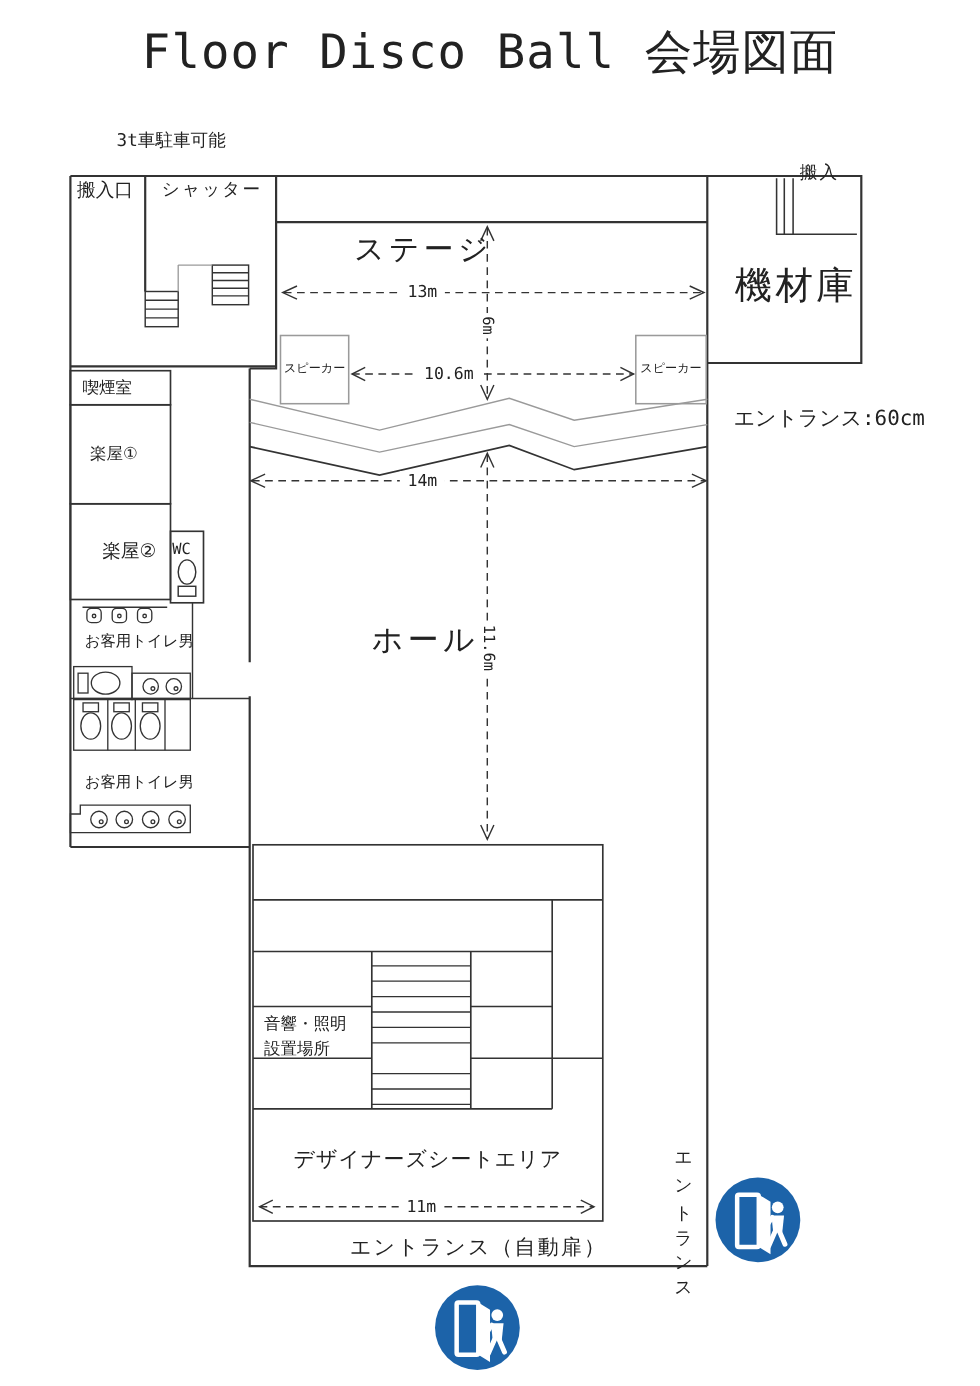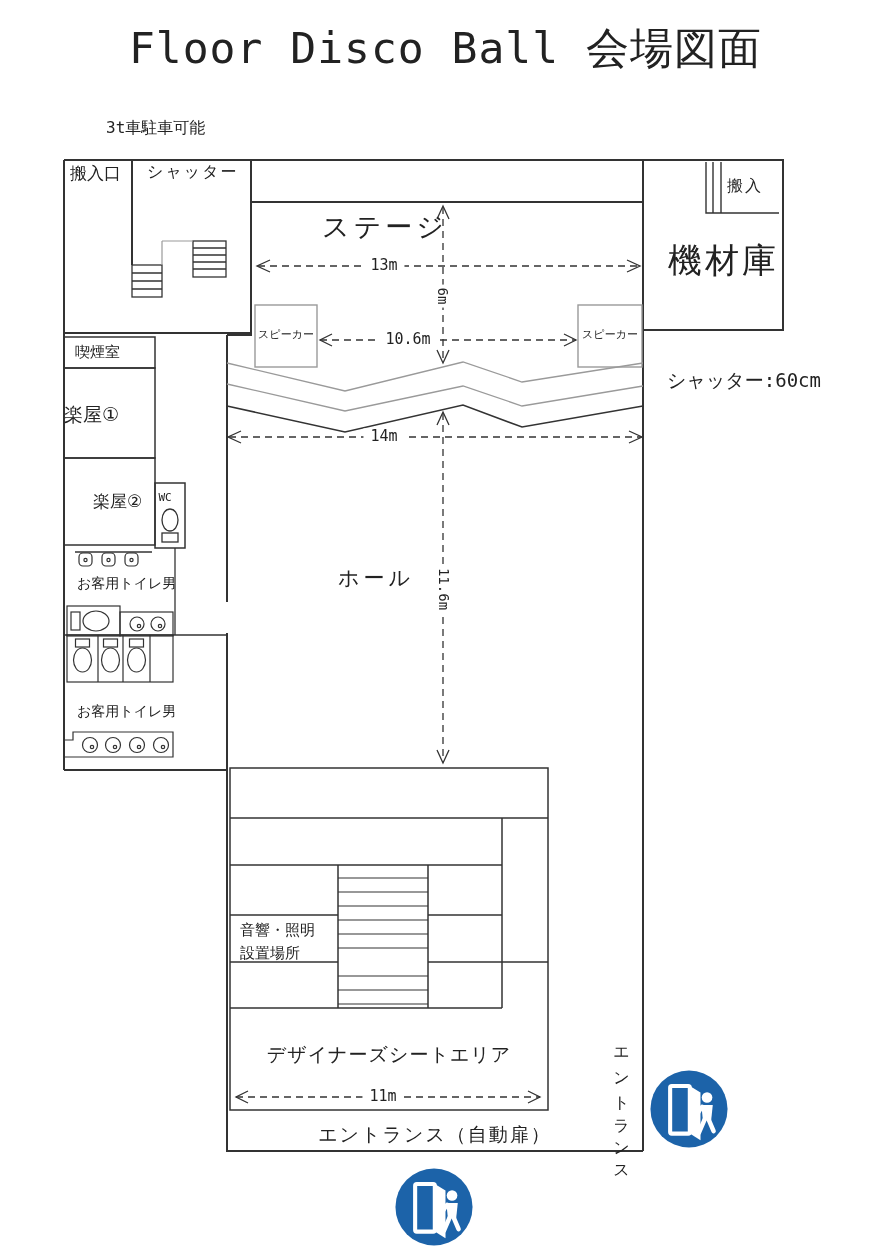--- a/index.html
+++ b/index.html
@@ -169,37 +169,37 @@
   </svg>
 
   <div class="label title ctr" style="left:0;right:0;top:24px">Floor Disco Ball 会場図面</div>
 
   <div class="label" style="left:106px;top:119px;font-size:16px">3t車駐車可能</div>
 
   <div class="label" style="left:70px;top:164px;font-size:17px">搬入口</div>
   <div class="label" style="left:147px;top:163px;font-size:16px;letter-spacing:2px">シャッター</div>
 
   <div class="label" style="left:322px;top:211px;font-size:27px;letter-spacing:4px">ステージ</div>
-  <div class="label" style="left:727px;top:177px;font-size:16px;letter-spacing:2px">搬入</div>
+  <div class="label" style="left:727px;top:148px;font-size:16px;letter-spacing:2px">搬入</div>
   <div class="label" style="left:668px;top:241px;font-size:34px;letter-spacing:3px">機材庫</div>
 
   <div class="label ctr" style="left:255px;top:329px;width:62px;font-size:11px">スピーカー</div>
   <div class="label ctr" style="left:578px;top:329px;width:64px;font-size:11px">スピーカー</div>
 
-  <div class="label" style="left:667px;top:370px;font-size:19px">シャッター:60cm</div>
+  <div class="label" style="left:667px;top:370px;font-size:19px">エントランス:60cm</div>
 
   <div class="label ctr" style="left:64px;top:344px;width:67px;font-size:15px">喫煙室</div>
-  <div class="label ctr" style="left:52px;top:404px;width:79px;font-size:19px">楽屋①</div>
+  <div class="label ctr" style="left:64px;top:404px;width:79px;font-size:15px">楽屋①</div>
   <div class="label ctr" style="left:64px;top:492px;width:107px;font-size:17px">楽屋②</div>
-  <div class="label ctr" style="left:155px;top:492px;width:20px;font-size:11px">WC</div>
+  <div class="label ctr" style="left:155px;top:492px;width:20px;font-size:14px">WC</div>
 
   <div class="label" style="left:77px;top:575px;font-size:14px">お客用トイレ男</div>
   <div class="label" style="left:77px;top:703px;font-size:14px">お客用トイレ男</div>
 
-  <div class="label" style="left:338px;top:566px;font-size:21px;letter-spacing:4px">ホール</div>
+  <div class="label" style="left:338px;top:566px;font-size:28px;letter-spacing:4px">ホール</div>
 
   <div class="label" style="left:240px;top:922px;font-size:15px">音響・照明</div>
   <div class="label" style="left:240px;top:945px;font-size:15px">設置場所</div>
   <div class="label ctr" style="left:227px;top:1124px;width:416px;font-size:19px;letter-spacing:2px">エントランス（自動扉）</div>
 
   <div class="label ctr" style="left:230px;top:1044px;width:318px;font-size:19px;letter-spacing:1px">デザイナーズシートエリア</div>
   <div class="label vtext" style="left:612px;top:1038px;font-size:16px;height:112px">エントランス</div>
 
   <div class="label dim" style="left:384px;top:266px">13m</div>
   <div class="label vdim" style="left:443px;top:296px">6m</div>

